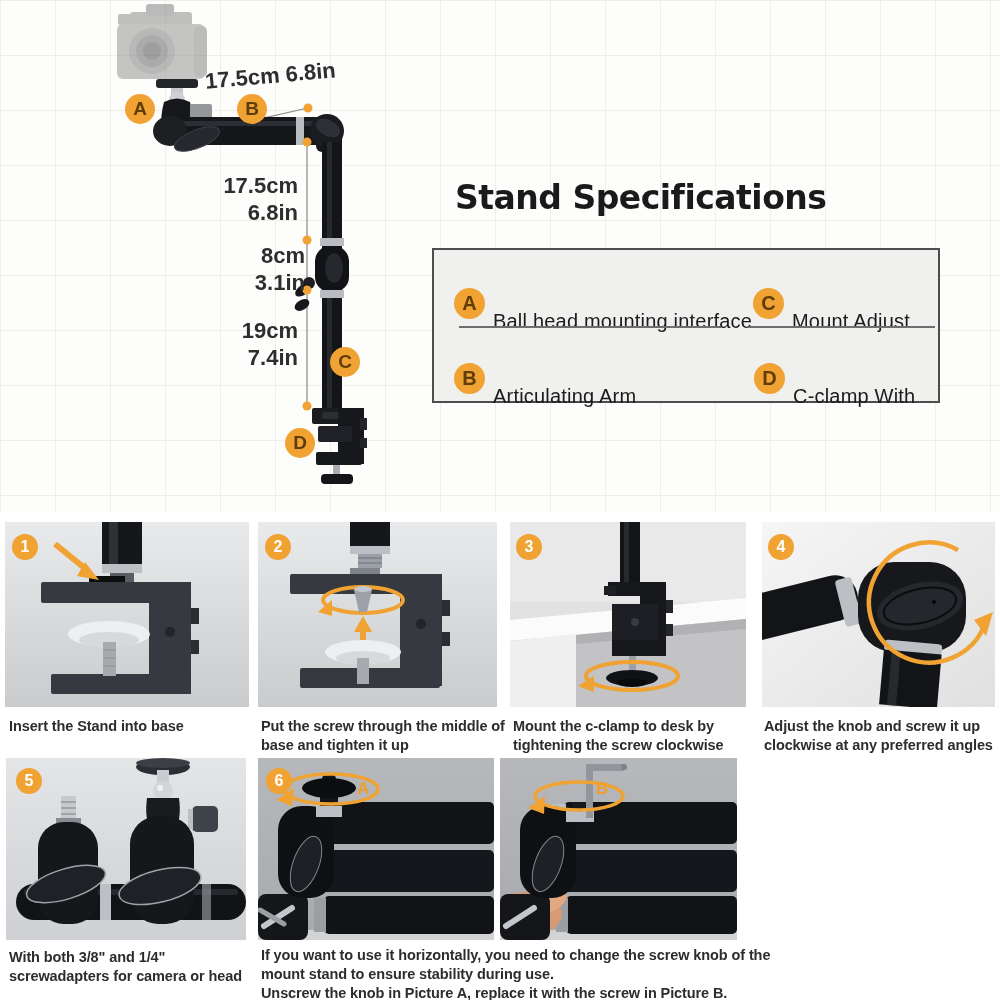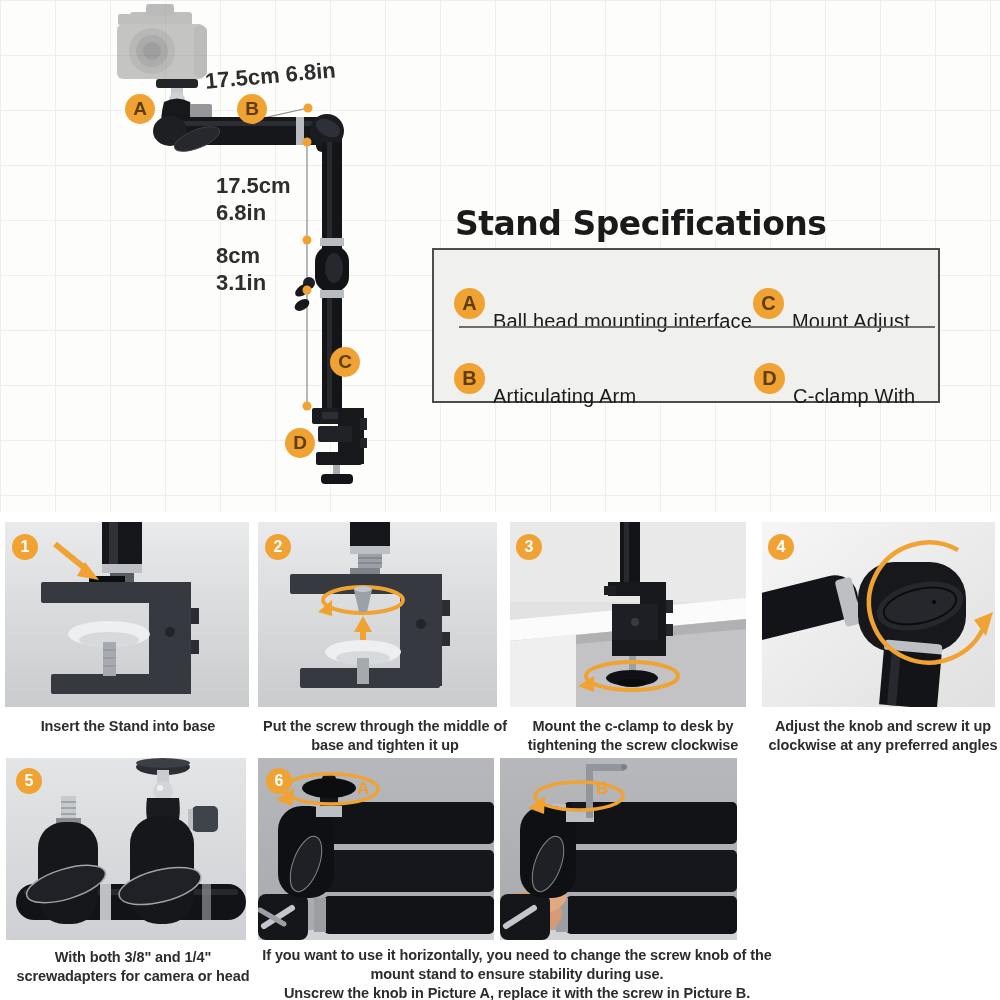--- a/index.html
+++ b/index.html
@@ -4,34 +4,34 @@
 <style>
   html,body{margin:0;padding:0;background:#fff;}
   .canvas{position:relative;width:1000px;height:1000px;background:#fff;overflow:hidden;
           font-family:"Liberation Sans",sans-serif;}
   .abs{position:absolute;}
   .top-grid{left:0;top:0;width:1000px;height:512px;
     background:
       linear-gradient(to right,#efeee9 1px,transparent 1px),
       linear-gradient(to bottom,#efeee9 1px,transparent 1px),#fdfdfc;
     background-size:55px 55px,55px 55px;}
-  .dim-right{width:82px;font-size:22px;font-weight:700;color:#2e2e2e;line-height:27px;}
+  .dim-right{width:82px;text-align:right;font-size:22px;font-weight:700;color:#2e2e2e;line-height:27px;}
   .dim-arm{font-size:22px;font-weight:700;color:#2e2e2e;white-space:nowrap;transform:rotate(-5deg);}
   .pt-badge{width:30px;height:30px;border-radius:50%;background:#f0a232;color:#5f3d08;
     display:flex;align-items:center;justify-content:center;font-size:19px;font-weight:700;}
   .spec-title{font-family:"DejaVu Sans","Liberation Sans",sans-serif;font-size:33px;font-weight:700;
     color:#1a1a1a;letter-spacing:-.5px;white-space:nowrap;}
   .spec-box{left:432px;top:248px;width:508px;height:155px;background:#f0f0ee;border:2px solid #4d4d4d;box-sizing:border-box;}
   .spec-item{position:absolute;display:flex;align-items:center;gap:8px;}
   .spec-item .pt-badge{width:31px;height:31px;font-size:20px;flex:0 0 auto;}
   .spec-label{font-size:20px;font-weight:500;color:#1b1b1b;white-space:nowrap;letter-spacing:.2px;margin-top:36px;}
   .spec-divider{position:absolute;border-top:2px solid #6e6e6e;height:0;}
   .step-badge{width:26px;height:26px;border-radius:50%;background:#f0a232;color:#fff;
     display:flex;align-items:center;justify-content:center;font-size:16px;font-weight:700;}
-  .caption{font-size:14.5px;font-weight:700;color:#2d2d2d;line-height:19px;letter-spacing:-.1px;white-space:pre-line;text-align:center;}
+  .caption{font-size:14.5px;font-weight:700;color:#2d2d2d;line-height:19px;letter-spacing:-.1px;white-space:pre-line;}
   .pic-letter{font-size:17px;font-weight:700;color:#ef9f2e;}
   svg{display:block;}
 </style>
 </head>
 <body>
 
 <div class="canvas">
 
   <div class="abs top-grid"></div>
 
@@ -104,30 +104,34 @@
       <circle cx="307" cy="290" r="4.5"></circle>
       <circle cx="307" cy="406" r="4.5"></circle>
     </g>
   </svg>
 
   <div class="abs dim-arm" style="left:205px;top:63px">17.5cm 6.8in</div>
   <div class="abs dim-right" style="left:216px;top:172px">
     <div>17.5cm</div>
       <div>6.8in</div>
   </div>
-  <div class="abs dim-right" style="left:216px;top:242px">
+  <div class="abs dim-right" style="left:223px;top:242px">
     <div>8cm</div>
       <div>3.1in</div>
+  </div>
+  <div class="abs dim-right" style="left:216px;top:317px">
+    <div>19cm</div>
+      <div>7.4in</div>
   </div>
   <div class="abs pt-badge" style="left:125px;top:94px">A</div>
   <div class="abs pt-badge" style="left:237px;top:94px">B</div>
   <div class="abs pt-badge" style="left:330px;top:347px">C</div>
   <div class="abs pt-badge" style="left:285px;top:428px">D</div>
 
-  <div class="abs spec-title" style="left:455px;top:204px">Stand Specifications</div>
+  <div class="abs spec-title" style="left:455px;top:178px">Stand Specifications</div>
 
   <div class="abs spec-box">
     <div class="spec-item" style="left:20px;top:24px">
       <div class="pt-badge">A</div>
       <div class="spec-label">Ball head mounting interface</div>
     </div>
     <div class="spec-item" style="left:319px;top:24px">
       <div class="pt-badge">C</div>
       <div class="spec-label">Mount Adjust</div>
     </div>

